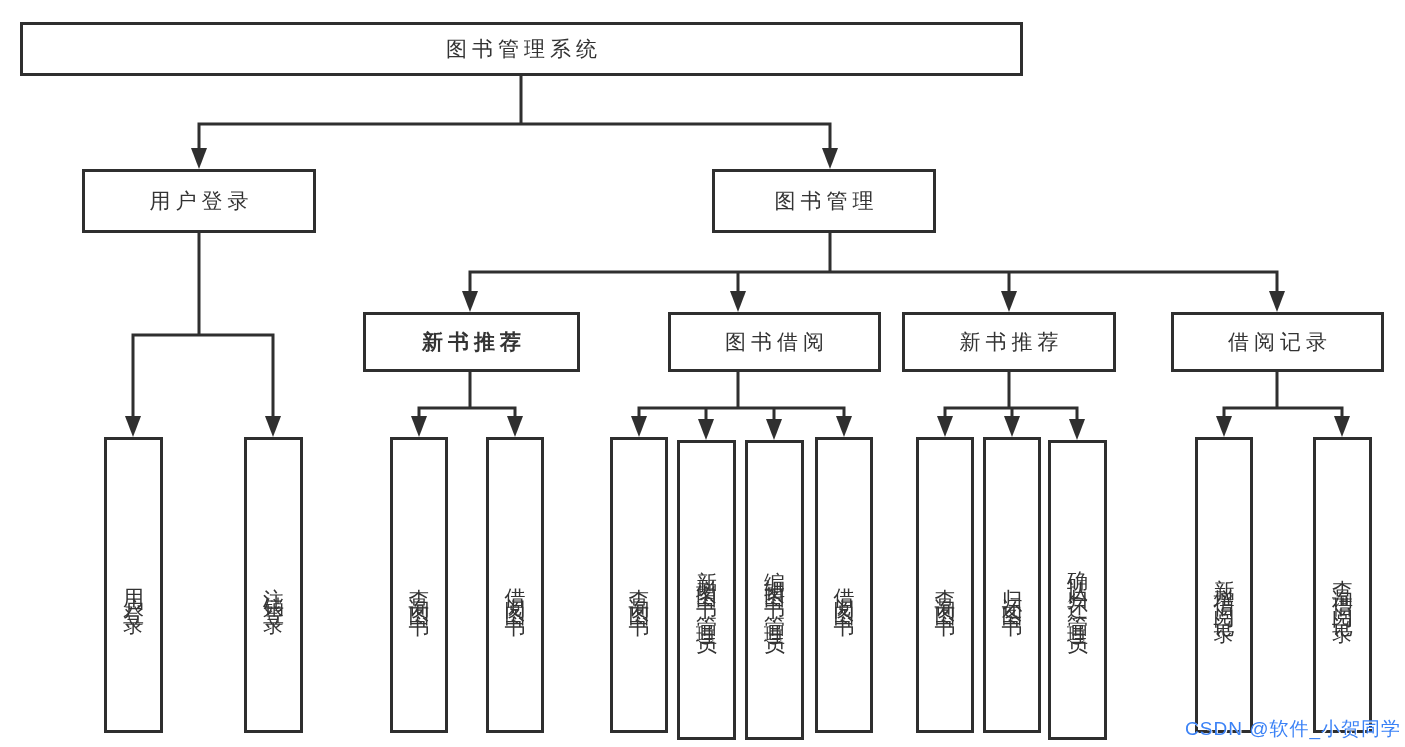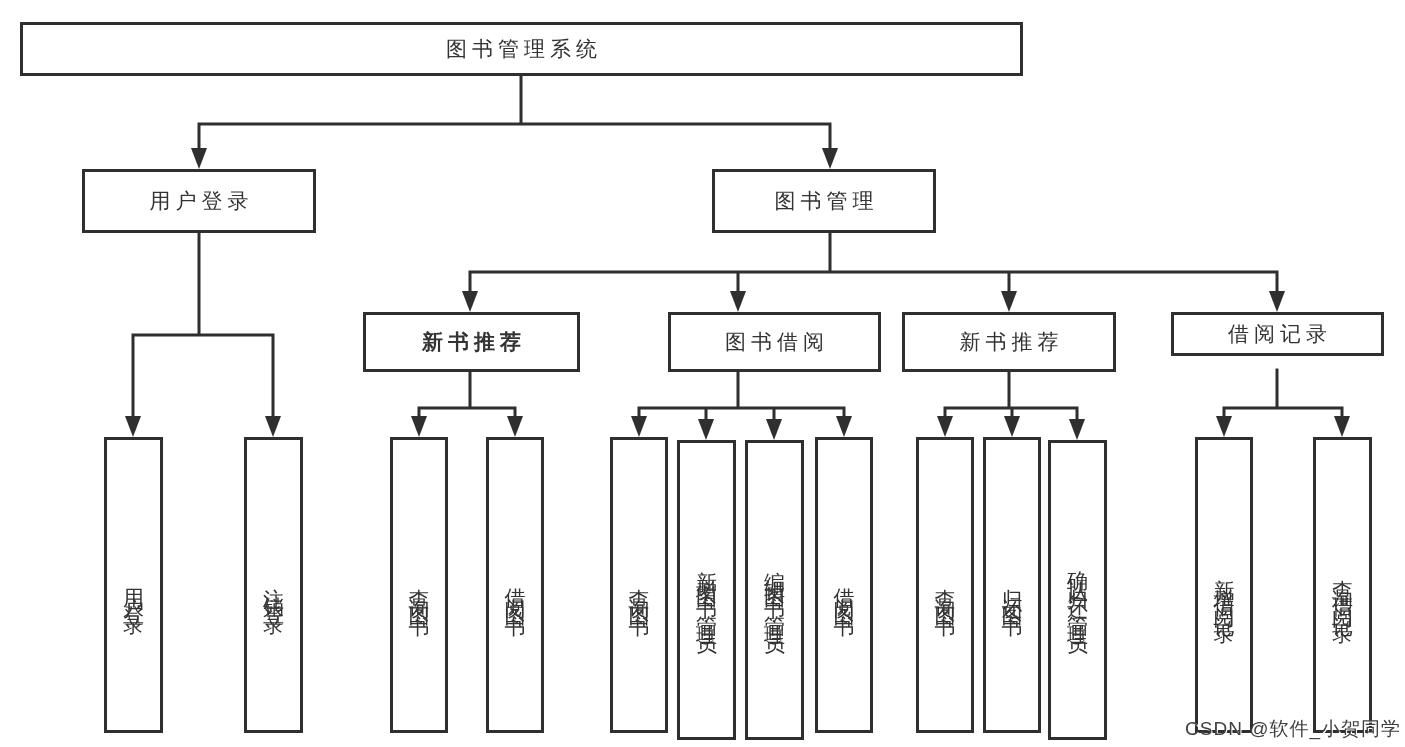--- a/index.html
+++ b/index.html
@@ -52,21 +52,21 @@
     letter-spacing: 9px;
     padding-top: 9px;
     white-space: nowrap;
   }
   .watermark {
     position: absolute;
     right: 4px;
     top: 716px;
     z-index: 2;
     font-size: 19px;
-    color: #404040;
+    color: #3b82f6;
     letter-spacing: 1px;
     text-shadow: 1px 1px 0 #ffffff;
     white-space: nowrap;
   }
 </style>
 </head>
 <body>
 
 <div class="canvas">
 
@@ -123,21 +123,21 @@
 
   <div class="node h-node" style="left:363px; top:312px; width:217px; height:60px;font-weight:bold;">
     <span>新书推荐</span>
   </div>
   <div class="node h-node" style="left:632px; top:312px; width:213px; height:60px;margin-left:36px;">
     <span>图书借阅</span>
   </div>
   <div class="node h-node" style="left:902px; top:312px; width:214px; height:60px;">
     <span>新书推荐</span>
   </div>
-  <div class="node h-node" style="left:1171px; top:312px; width:213px; height:44px;">
+  <div class="node h-node" style="left:1171px; top:312px; width:213px; height:60px;">
     <span>借阅记录</span>
   </div>
 
   <div class="node v-node" style="left:104px; top:437px; width:59px; height:296px;">
     <span>用户登录</span>
   </div>
   <div class="node v-node" style="left:244px; top:437px; width:59px; height:296px;">
     <span>注销登录</span>
   </div>
 

